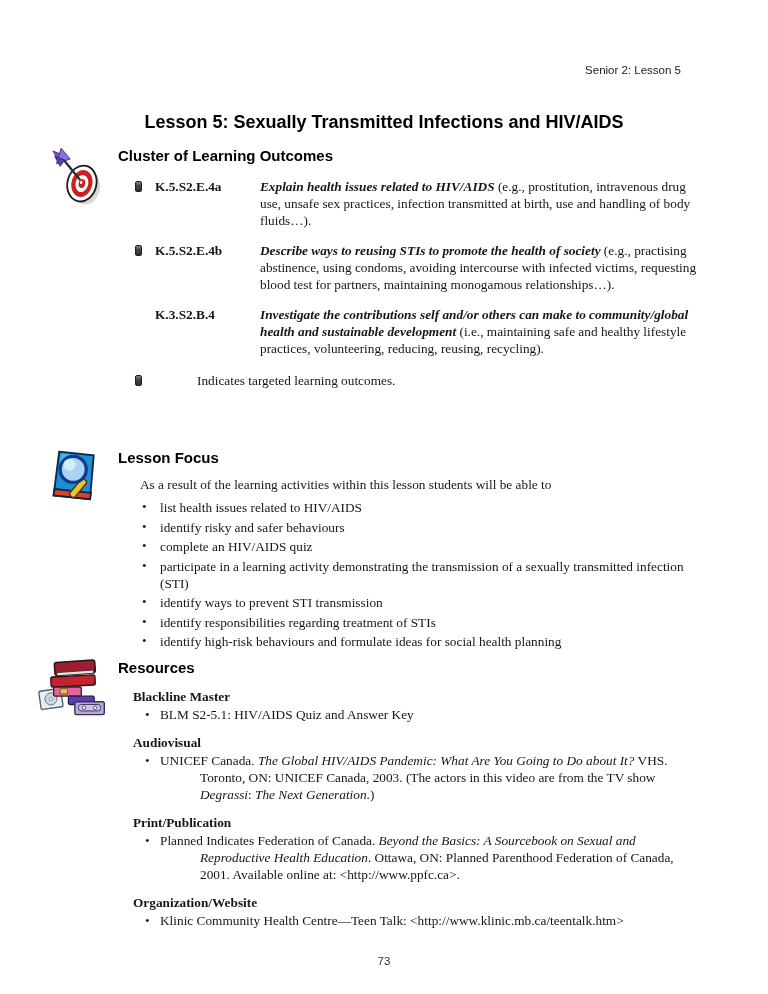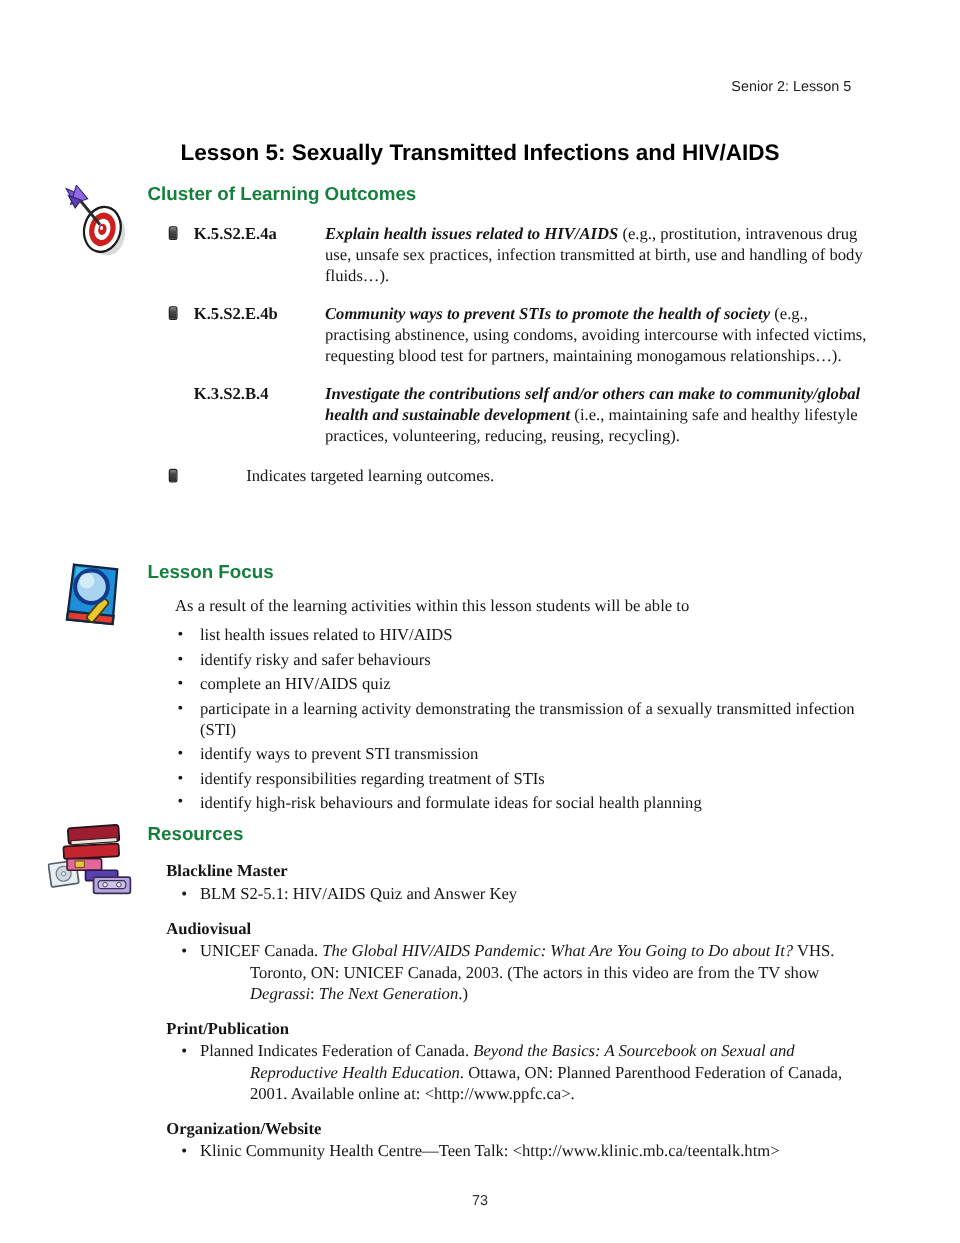--- a/index.html
+++ b/index.html
@@ -17,21 +17,21 @@
   .title {
     position:absolute; top:88px; left:0; right:0; margin:0;
     text-align:center; color:#000;
     font-family:"Liberation Sans", sans-serif; font-weight:bold; font-size:18px;
   }
   .sec { position:absolute; left:118px; width:580px; }
   #sec-outcomes { top:122px; }
   #sec-focus    { top:424px; }
   #sec-resources{ top:634px; }
   h2 {
-    margin:0; color:#15803d;
+    margin:0; color:#000000;
     font-family:"Liberation Sans", sans-serif; font-weight:bold; font-size:15px; line-height:19px;
   }
   .serif { font-size:13.3px; line-height:17px; color:#161616; }
   .intro { margin:9px 0 0 22px; }
   .outcome {
     display:grid; grid-template-columns:20px 105px 1fr;
     margin:13px 0 0 17px;
   }
   .mark {
     display:inline-block; width:7px; height:11px; margin-top:3px;
@@ -91,21 +91,21 @@
 
     <div class="outcome serif">
       <span class="mark"></span>
       <span class="code">K.5.S2.E.4a</span>
       <p class="otext"><b class="bd">Explain health issues related to HIV/AIDS</b><span> (e.g., prostitution, intravenous drug use, unsafe sex practices, infection transmitted at birth, use and handling of body fluids…).</span></p>
     </div>
 
     <div class="outcome serif">
       <span class="mark"></span>
       <span class="code">K.5.S2.E.4b</span>
-      <p class="otext"><b class="bd">Community ways to prevent STIs to promote the health of society</b><span> (e.g., practising abstinence, using condoms, avoiding intercourse with infected victims, requesting blood test for partners, maintaining monogamous relationships…).</span></p>
+      <p class="otext"><b class="bd">Describe ways to reusing STIs to promote the health of society</b><span> (e.g., practising abstinence, using condoms, avoiding intercourse with infected victims, requesting blood test for partners, maintaining monogamous relationships…).</span></p>
     </div>
 
     <div class="outcome serif">
       <span></span>
       <span class="code">K.3.S2.B.4</span>
       <p class="otext"><b class="bd">Investigate the contributions self and/or others can make to community/global health and sustainable development</b><span> (i.e., maintaining safe and healthy lifestyle practices, volunteering, reducing, reusing, recycling).</span></p>
     </div>
 
     <div class="footnote serif">
       <span class="mark"></span>

